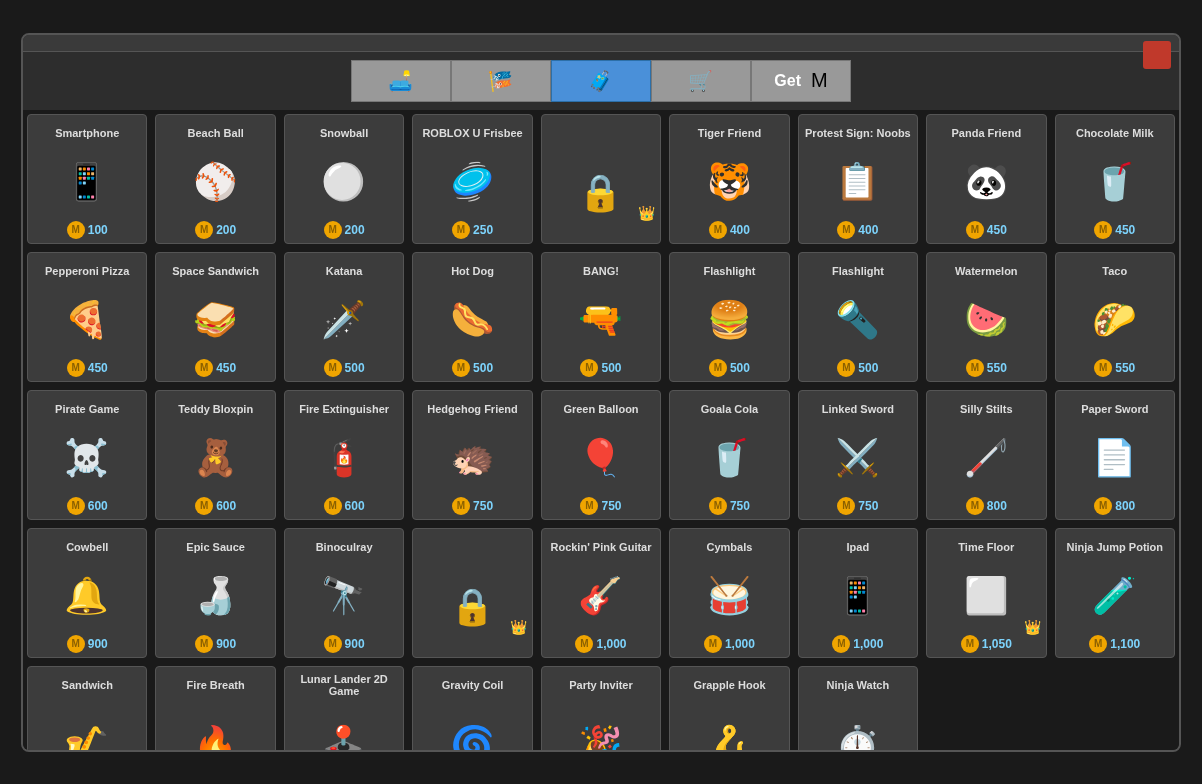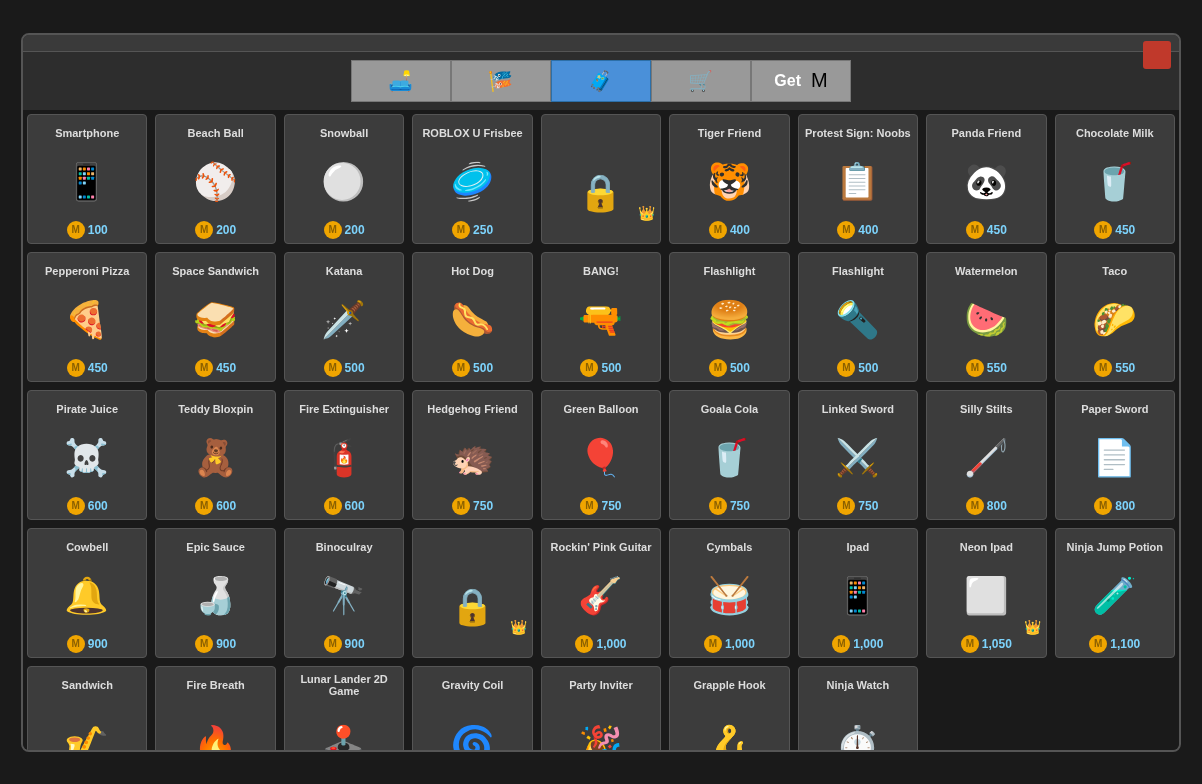--- a/index.html
+++ b/index.html
@@ -319,21 +319,21 @@
       </div>
       <div class="item-card">
         <div class="item-name">Taco</div>
         <div class="item-image">🌮</div>
         <div class="item-price">
           <span class="coin">M</span>
           <span class="price-text">550</span>
         </div>
       </div>
       <div class="item-card">
-        <div class="item-name">Pirate Juice</div>
+        <div class="item-name">Pirate Game</div>
         <div class="item-image">☠️</div>
         <div class="item-price">
           <span class="coin">M</span>
           <span class="price-text">600</span>
         </div>
       </div>
       <div class="item-card">
         <div class="item-name">Teddy Bloxpin</div>
         <div class="item-image">🧸</div>
         <div class="item-price">
@@ -444,21 +444,21 @@
       </div>
       <div class="item-card">
         <div class="item-name">Ipad</div>
         <div class="item-image">📱</div>
         <div class="item-price">
           <span class="coin">M</span>
           <span class="price-text">1,000</span>
         </div>
       </div>
       <div class="item-card">
-        <div class="item-name">Neon Ipad</div>
+        <div class="item-name">Time Floor</div>
         <div class="item-image">⬜</div>
         <div class="item-price">
           <span class="coin">M</span>
           <span class="price-text">1,050</span>
         </div>
         <div class="crown-badge">👑</div>
       </div>
       <div class="item-card">
         <div class="item-name">Ninja Jump Potion</div>
         <div class="item-image">🧪</div>

